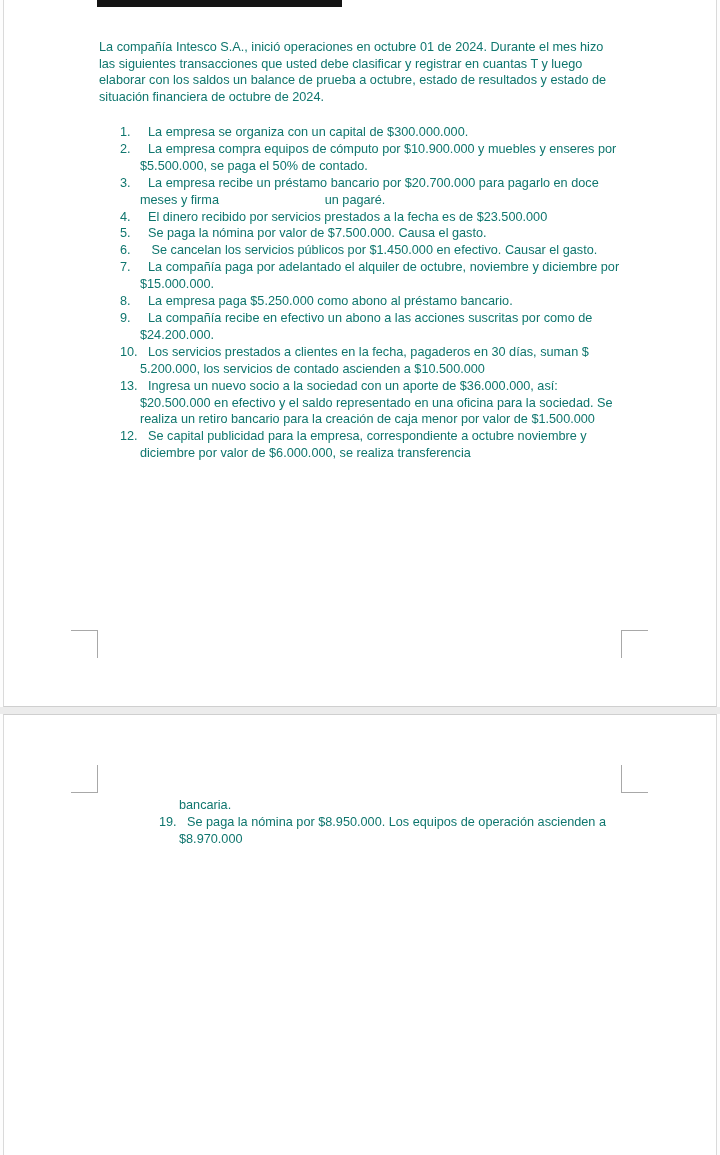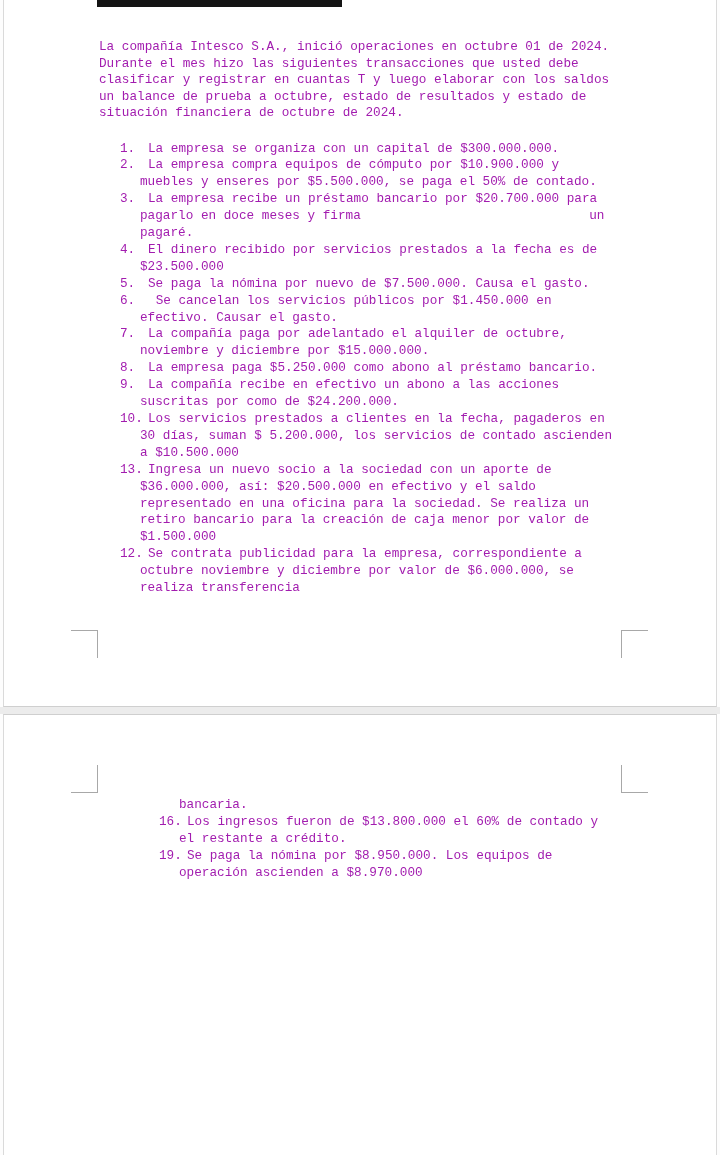--- a/index.html
+++ b/index.html
@@ -1,20 +1,20 @@
 <!DOCTYPE html>
 <html><head>
 <meta charset="utf-8">
 <style>
   * { margin:0; padding:0; box-sizing:border-box; }
   html,body { background:#ffffff; }
   .screen {
     position:relative; width:720px; height:1155px; overflow:hidden;
-    background:#fdfdfd; font-family:Liberation Mono, monospace;
-    color:#a21caf;
+    background:#fdfdfd; font-family:Liberation Sans, sans-serif;
+    color:#0f766e;
   }
   .page {
     position:relative; margin:0 3px; background:#ffffff;
     border-left:1px solid #dadada; border-right:1px solid #dadada;
   }
   .page-1 { height:707px; border-bottom:1px solid #cfcfcf; }
   .page-gap { height:7px; background:#ececec; }
   .page-2 { height:441px; border-top:1px solid #cfcfcf;padding-left:39px; }
   .dark-bar { position:absolute; top:0; left:93px; width:245px; height:7px; background:#141414; }
   .content { padding:39px 96px 0 95px; }
@@ -52,21 +52,21 @@
         <div class="list-item">
           <span class="num">3.</span>
           <span class="txt">La empresa recibe un préstamo bancario por $20.700.000 para pagarlo en doce meses y firma                              un pagaré.</span>
         </div>
         <div class="list-item">
           <span class="num">4.</span>
           <span class="txt">El dinero recibido por servicios prestados a la fecha es de $23.500.000</span>
         </div>
         <div class="list-item">
           <span class="num">5.</span>
-          <span class="txt">Se paga la nómina por nuevo de $7.500.000. Causa el gasto.</span>
+          <span class="txt">Se paga la nómina por valor de $7.500.000. Causa el gasto.</span>
         </div>
         <div class="list-item">
           <span class="num">6.</span>
           <span class="txt"> Se cancelan los servicios públicos por $1.450.000 en efectivo. Causar el gasto.</span>
         </div>
         <div class="list-item">
           <span class="num">7.</span>
           <span class="txt">La compañía paga por adelantado el alquiler de octubre, noviembre y diciembre por $15.000.000.</span>
         </div>
         <div class="list-item">
@@ -80,41 +80,37 @@
         <div class="list-item">
           <span class="num">10.</span>
           <span class="txt">Los servicios prestados a clientes en la fecha, pagaderos en 30 días, suman $ 5.200.000, los servicios de contado ascienden a $10.500.000</span>
         </div>
         <div class="list-item">
           <span class="num">13.</span>
           <span class="txt">Ingresa un nuevo socio a la sociedad con un aporte de $36.000.000, así: $20.500.000 en efectivo y el saldo representado en una oficina para la sociedad. Se realiza un retiro bancario para la creación de caja menor por valor de $1.500.000</span>
         </div>
         <div class="list-item">
           <span class="num">12.</span>
-          <span class="txt">Se contrata publicidad para la empresa, correspondiente a octubre noviembre y diciembre por valor de $6.000.000, se realiza transferencia</span>
+          <span class="txt">Se capital publicidad para la empresa, correspondiente a octubre noviembre y diciembre por valor de $6.000.000, se realiza transferencia</span>
         </div>
       </div>
     </div>
     <div class="mark mark-bl"></div>
     <div class="mark mark-br"></div>
   </div>
 
   <div class="page-gap"></div>
 
   <div class="page page-2">
     <div class="mark mark-tl"></div>
     <div class="mark mark-tr"></div>
     <div class="content content-2">
       <div class="list" style="margin-top:0;">
         <div class="cont-line">bancaria.</div>
         <div class="list-item">
-          <span class="num">16.</span>
-          <span class="txt">Los ingresos fueron de $13.800.000 el 60% de contado y el restante a crédito.</span>
-        </div>
-        <div class="list-item">
           <span class="num">19.</span>
           <span class="txt">Se paga la nómina por $8.950.000. Los equipos de operación ascienden a $8.970.000</span>
         </div>
       </div>
     </div>
   </div>
 
 </div>
 
 </body></html>

